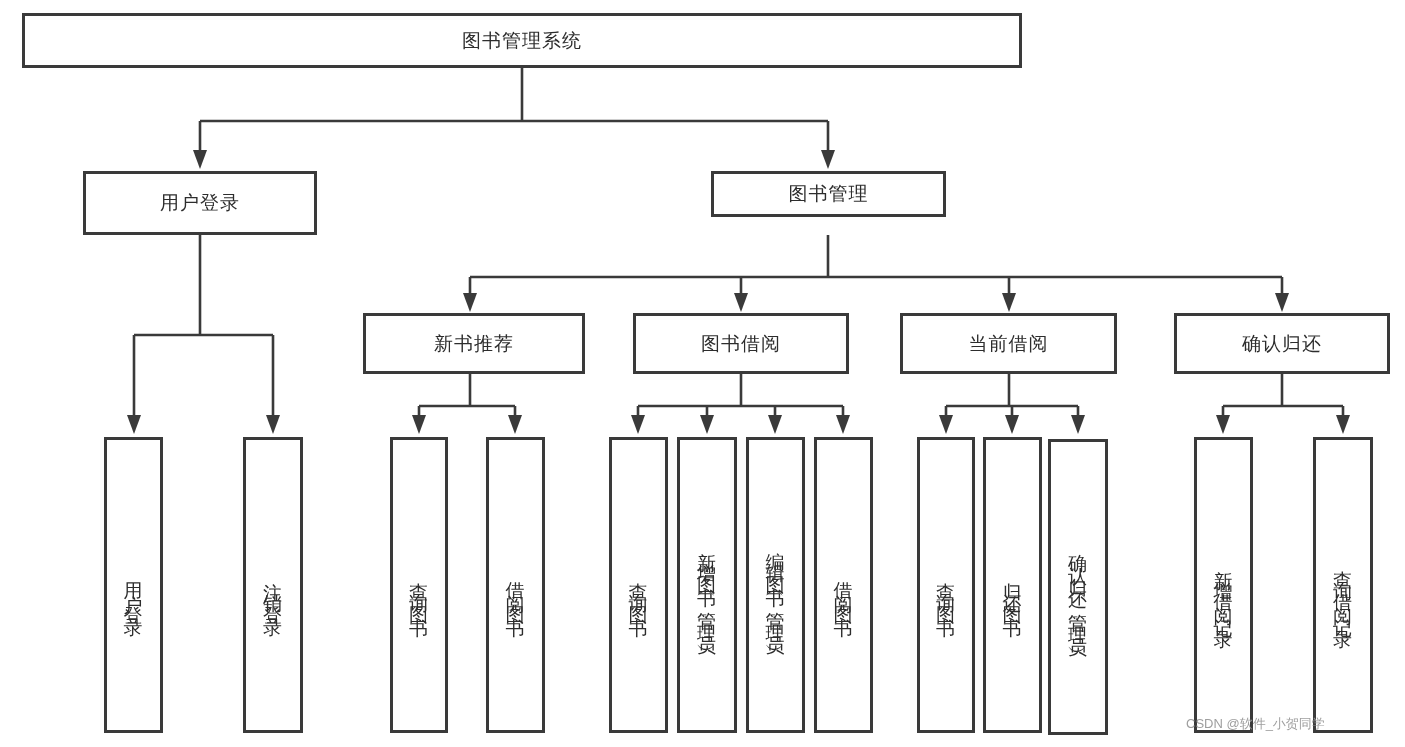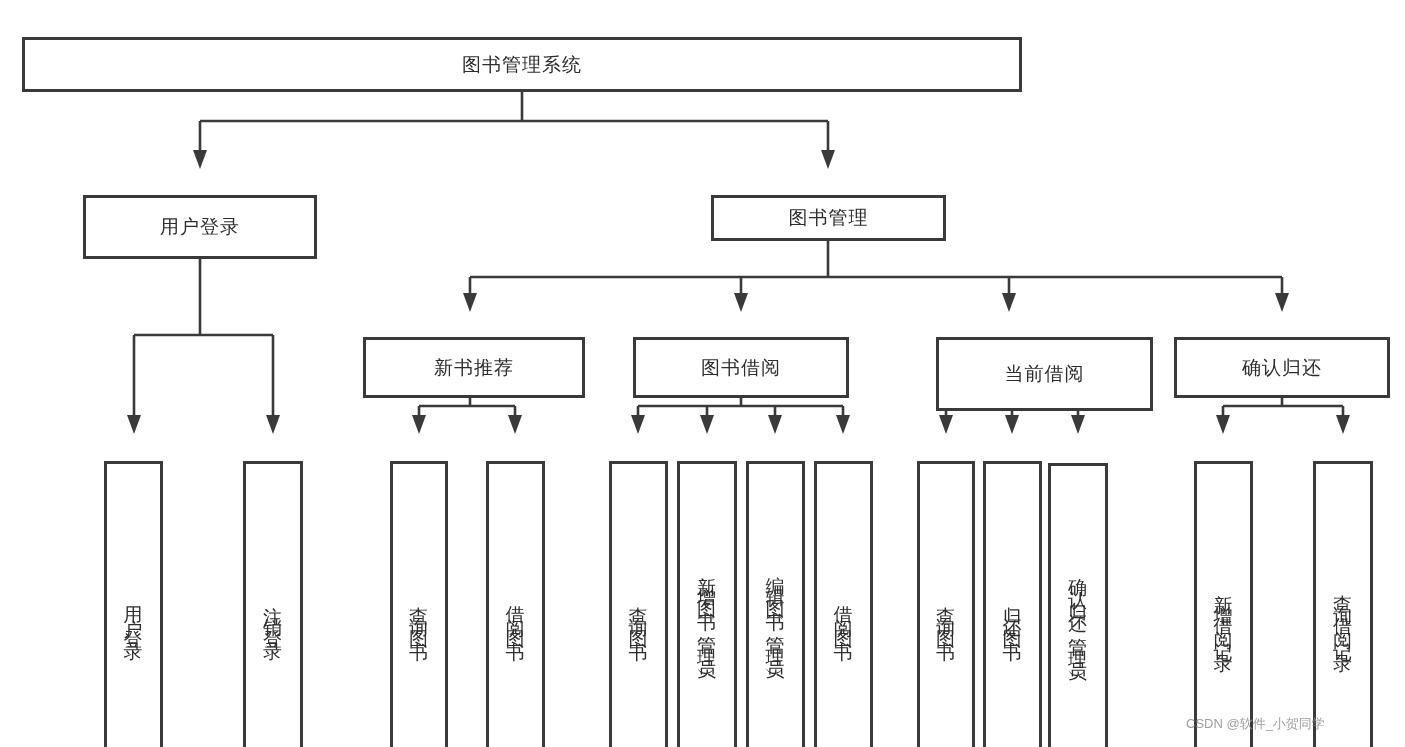--- a/index.html
+++ b/index.html
@@ -9,21 +9,20 @@
     font-family:"Liberation Sans","DejaVu Sans",sans-serif; overflow:hidden;
   }
   .wires { position:absolute; left:0; top:0; z-index:1; }
   .wires path { stroke:#3a3a3a; stroke-width:2.6; fill:none; }
   .wires polygon { fill:#3a3a3a; stroke:none; }
   .node {
     position:absolute; z-index:2; background:#ffffff;
     border:3px solid #3a3a3a; color:#2d2d2d;
     display:flex; align-items:center; justify-content:center;
     text-align:right;
-    margin-top:24px;
   }
   .hbox { font-size:19px; letter-spacing:1px; }
   .vbox { font-size:19px; }
   .vbox .vtext {
     writing-mode:vertical-rl; text-orientation:mixed;
     line-height:1; letter-spacing:12px; padding-top:12px;
   }
   .watermark {
     position:absolute; left:1186px; top:715px; z-index:5;
     font-size:13px; color:rgba(150,150,150,0.92); white-space:nowrap;
@@ -110,21 +109,21 @@
     </g>
   </svg>
 
   <div class="node hbox" style="left:22px;top:13px;width:1000px;height:55px">图书管理系统</div>
 
   <div class="node hbox" style="left:83px;top:171px;width:234px;height:64px">用户登录</div>
   <div class="node hbox" style="left:711px;top:171px;width:235px;height:46px">图书管理</div>
 
   <div class="node hbox" style="left:363px;top:313px;width:222px;height:61px">新书推荐</div>
   <div class="node hbox" style="left:633px;top:313px;width:216px;height:61px">图书借阅</div>
-  <div class="node hbox" style="left:936px;top:313px;width:217px;height:74px">当前借阅</div>
+  <div class="node hbox" style="left:900px;top:313px;width:217px;height:61px">当前借阅</div>
   <div class="node hbox" style="left:1174px;top:313px;width:216px;height:61px">确认归还</div>
 
   <div class="node vbox" style="left:104px;top:437px;width:59px;height:296px">
     <span class="vtext">用户登录</span>
   </div>
   <div class="node vbox" style="left:243px;top:437px;width:60px;height:296px">
     <span class="vtext">注销登录</span>
   </div>
 
   <div class="node vbox" style="left:390px;top:437px;width:58px;height:296px">

